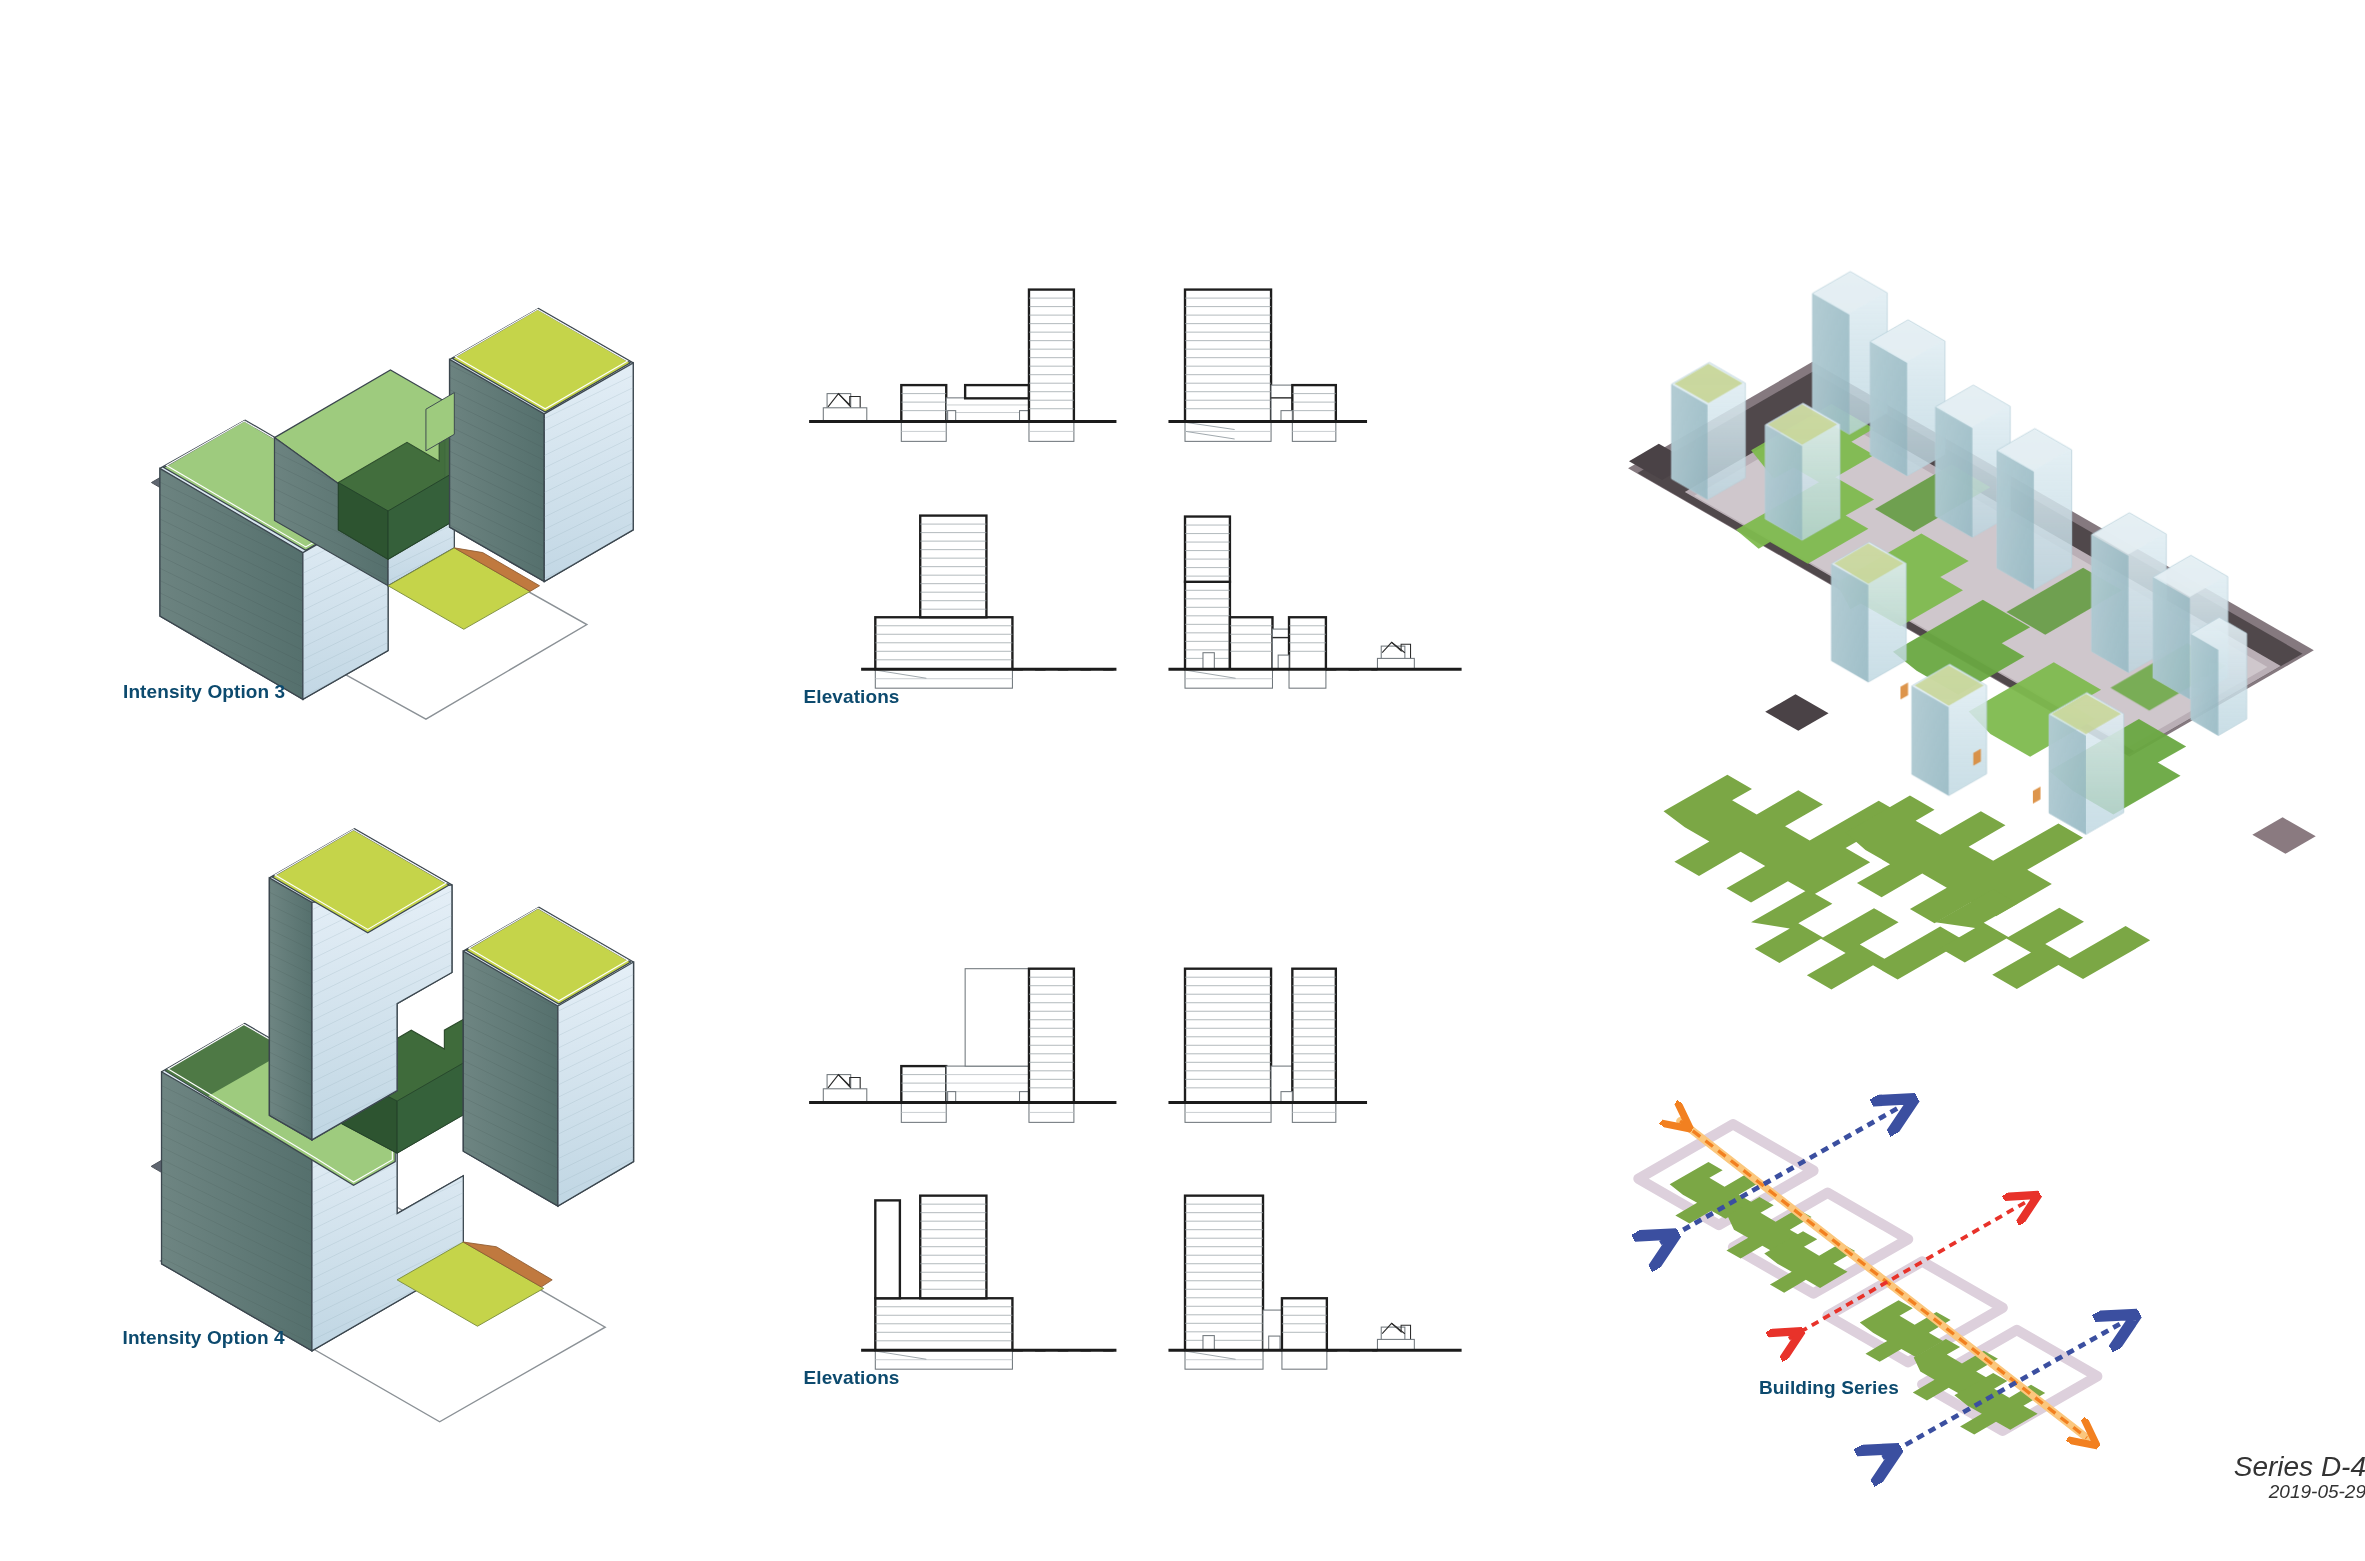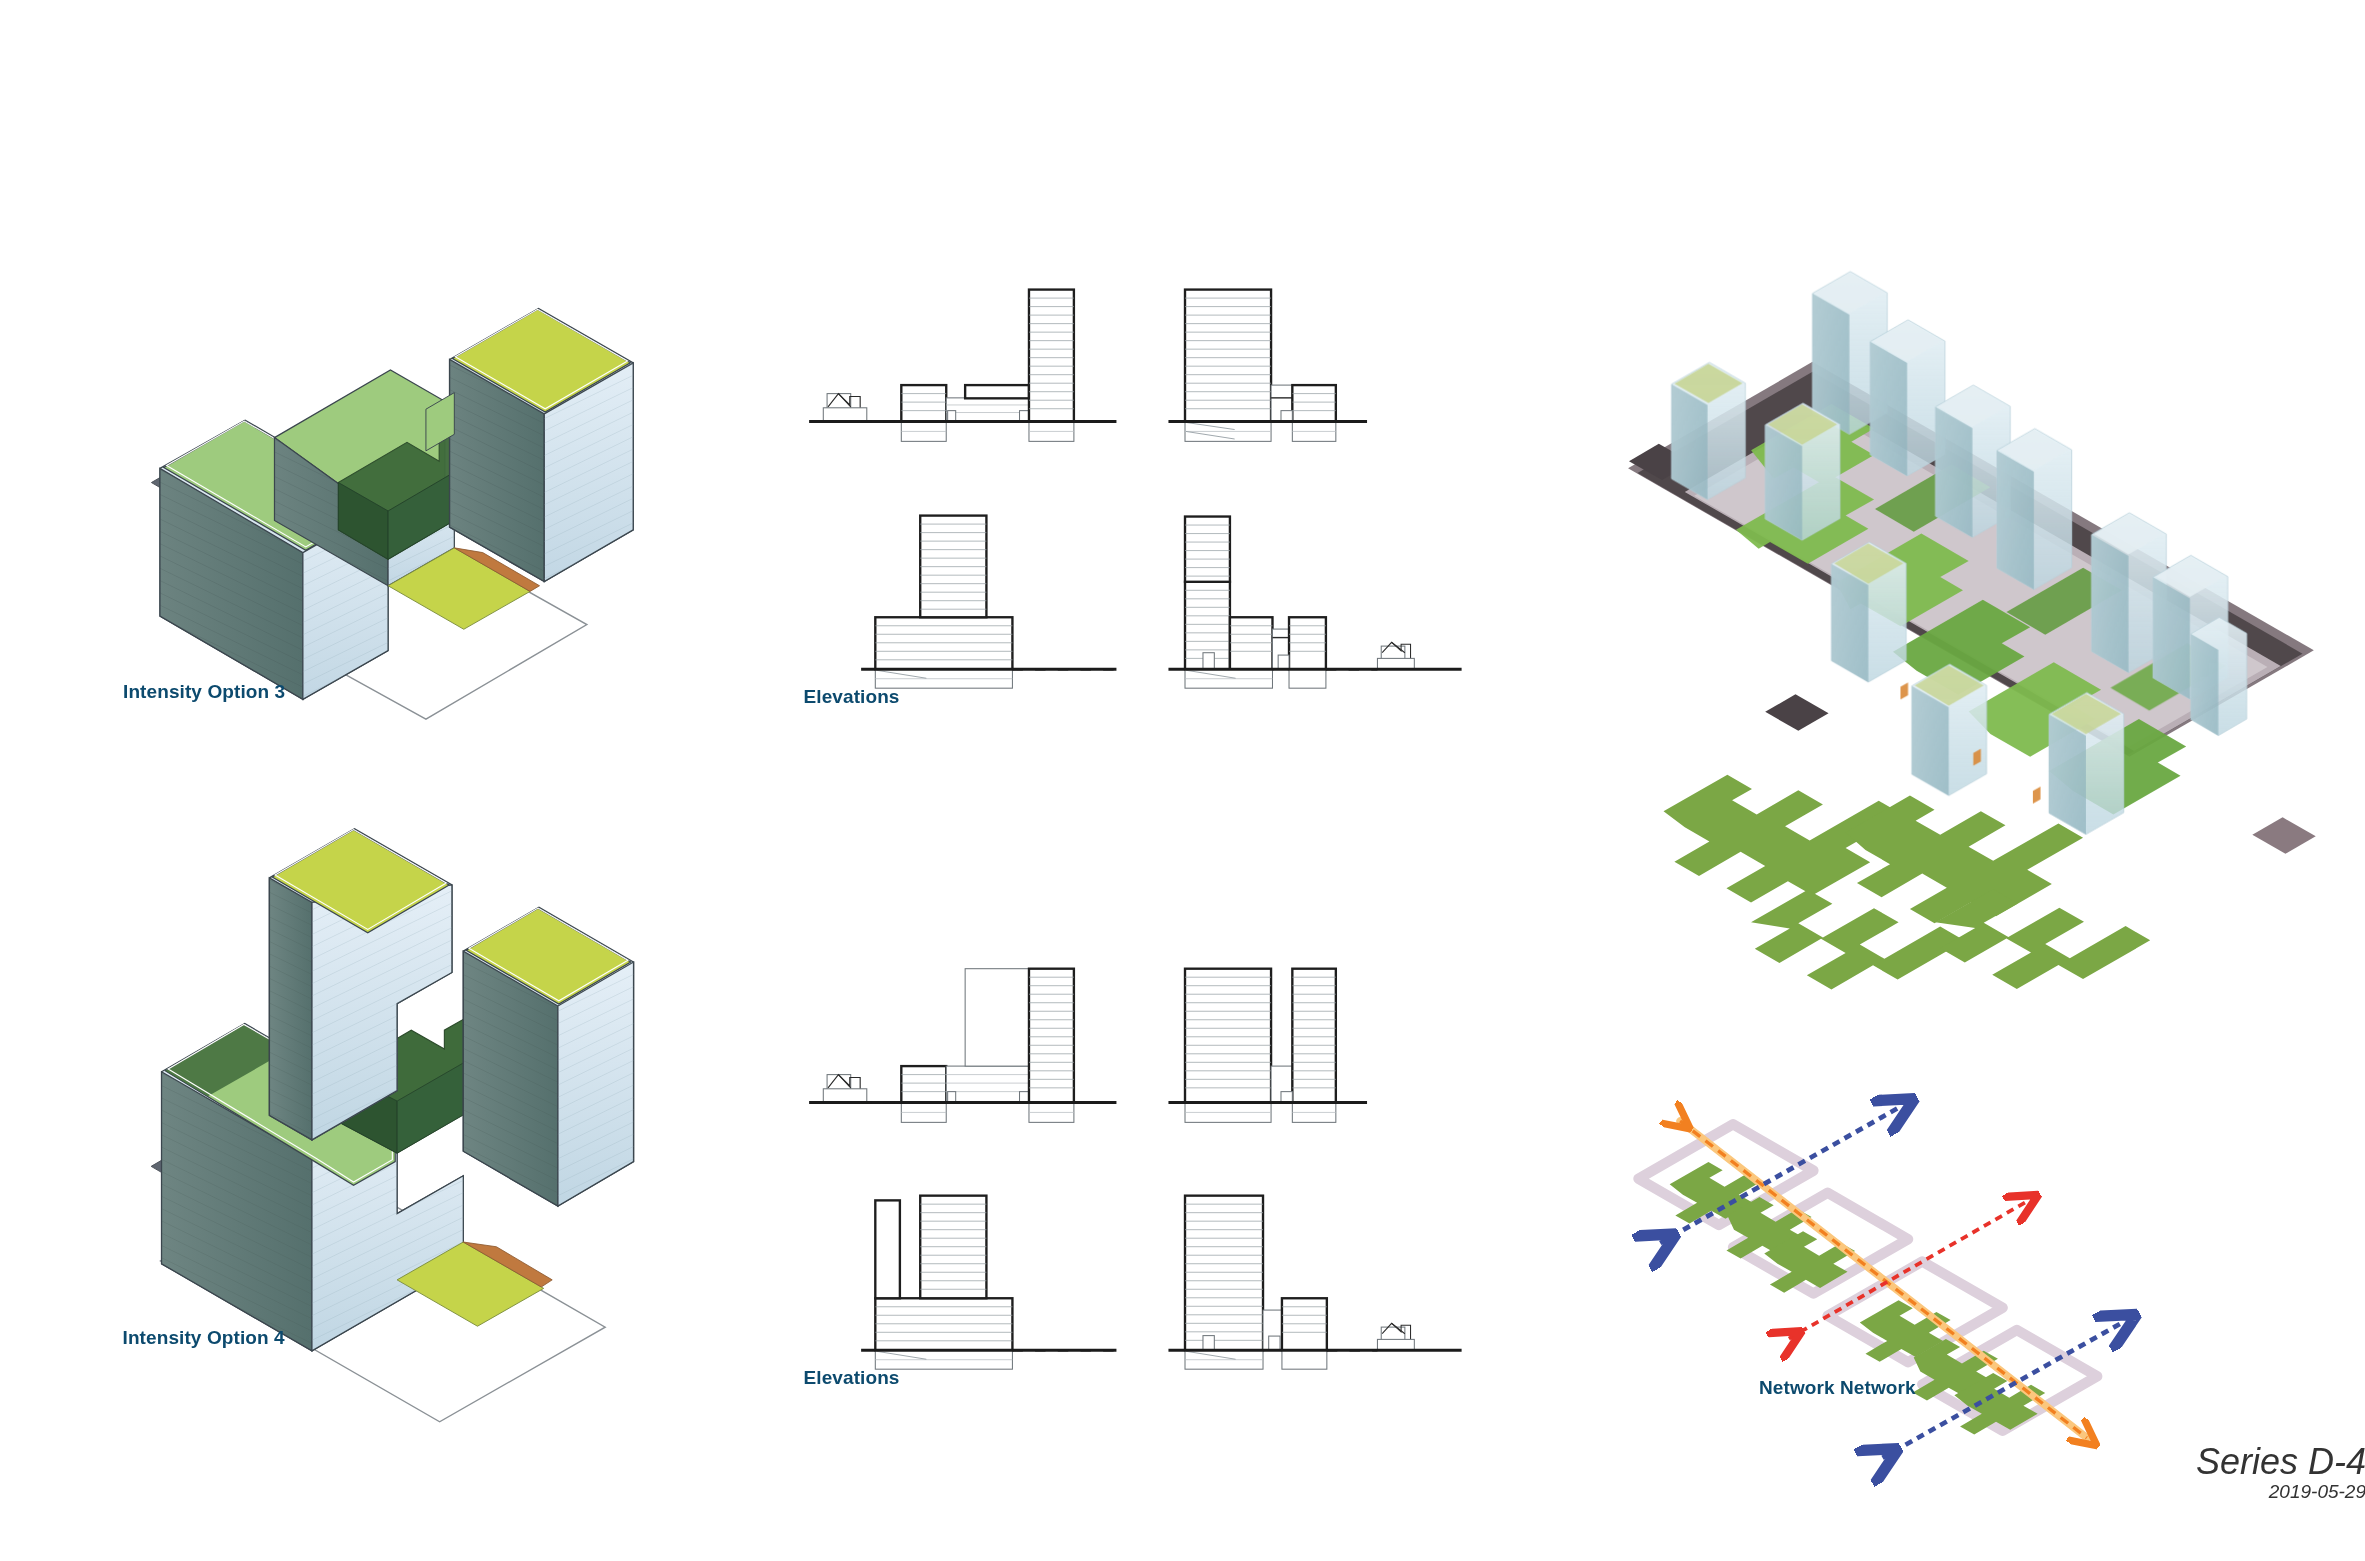--- a/index.html
+++ b/index.html
@@ -4,21 +4,21 @@
 <style>
   html,body{margin:0;padding:0;background:#fff;}
   body{width:2413px;height:1561px;position:relative;overflow:hidden;
        font-family:"Liberation Sans",sans-serif;-webkit-font-smoothing:antialiased;}
   .board{position:absolute;inset:0;background:#ffffff;}
 
   .panel{position:absolute;}
   .cap{position:absolute;font-weight:bold;font-size:19px;color:#0c4a6e;letter-spacing:0.1px;white-space:nowrap;}
 
   .sig{position:absolute;right:47px;bottom:57px;text-align:right;}
-  .sig .s1{font-style:italic;font-size:36px;color:#333;line-height:1.05;text-align:right;}
+  .sig .s1{font-style:italic;font-size:28px;color:#333;line-height:1.05;text-align:right;}
   .sig .s2{font-style:italic;font-size:19px;color:#333;line-height:1.2;}
 
   svg{display:block;overflow:visible;}
   .ln{fill:none;stroke:#2b2b2b;}
   .floorline{stroke:#9aa3a8;stroke-width:1.6;fill:none;}
   .elevHeavy{fill:#ffffff;stroke:#1e1e1e;stroke-width:5;}
   .elevLight{fill:#ffffff;stroke:#6f767b;stroke-width:2.2;}
   .elevFaint{fill:none;stroke:#b9bec2;stroke-width:1.6;}
   .ground{stroke:#1b1b1b;stroke-width:6;}
   .groundDash{stroke:#1b1b1b;stroke-width:5;stroke-dasharray:22 26;}
@@ -649,21 +649,21 @@
 
         <path d="M150 1850 L1010 2520" stroke="#f28020" stroke-width="7" stroke-linecap="butt" stroke-dasharray="20 14" fill="none" marker-start="url(#arrOr)" marker-end="url(#arrOr)"></path>
 
         <path d="M108 2108 L612 1822" stroke="#3b4fa0" stroke-width="10" stroke-linecap="butt" stroke-dasharray="16 12" fill="none" marker-start="url(#arrBl)" marker-end="url(#arrBl)"></path>
 
         <path d="M380 2310 L880 2022" stroke="#e8322a" stroke-width="8" stroke-linecap="butt" stroke-dasharray="16 12" fill="none" marker-start="url(#arrRd)" marker-end="url(#arrRd)"></path>
 
         <path d="M578 2562 L1082 2278" stroke="#3b4fa0" stroke-width="10" stroke-linecap="butt" stroke-dasharray="16 12" fill="none" marker-start="url(#arrBl)" marker-end="url(#arrBl)"></path>
       </g>
     </svg>
-    <div class="cap" style="left:150px;top:1131px;">Network Network</div>
+    <div class="cap" style="left:150px;top:1131px;">Building Series</div>
   </div>
 
   <div class="sig">
     <div class="s1">Series D-4</div>
     <div class="s2">2019-05-29</div>
   </div>
 
 </div>
 
 

